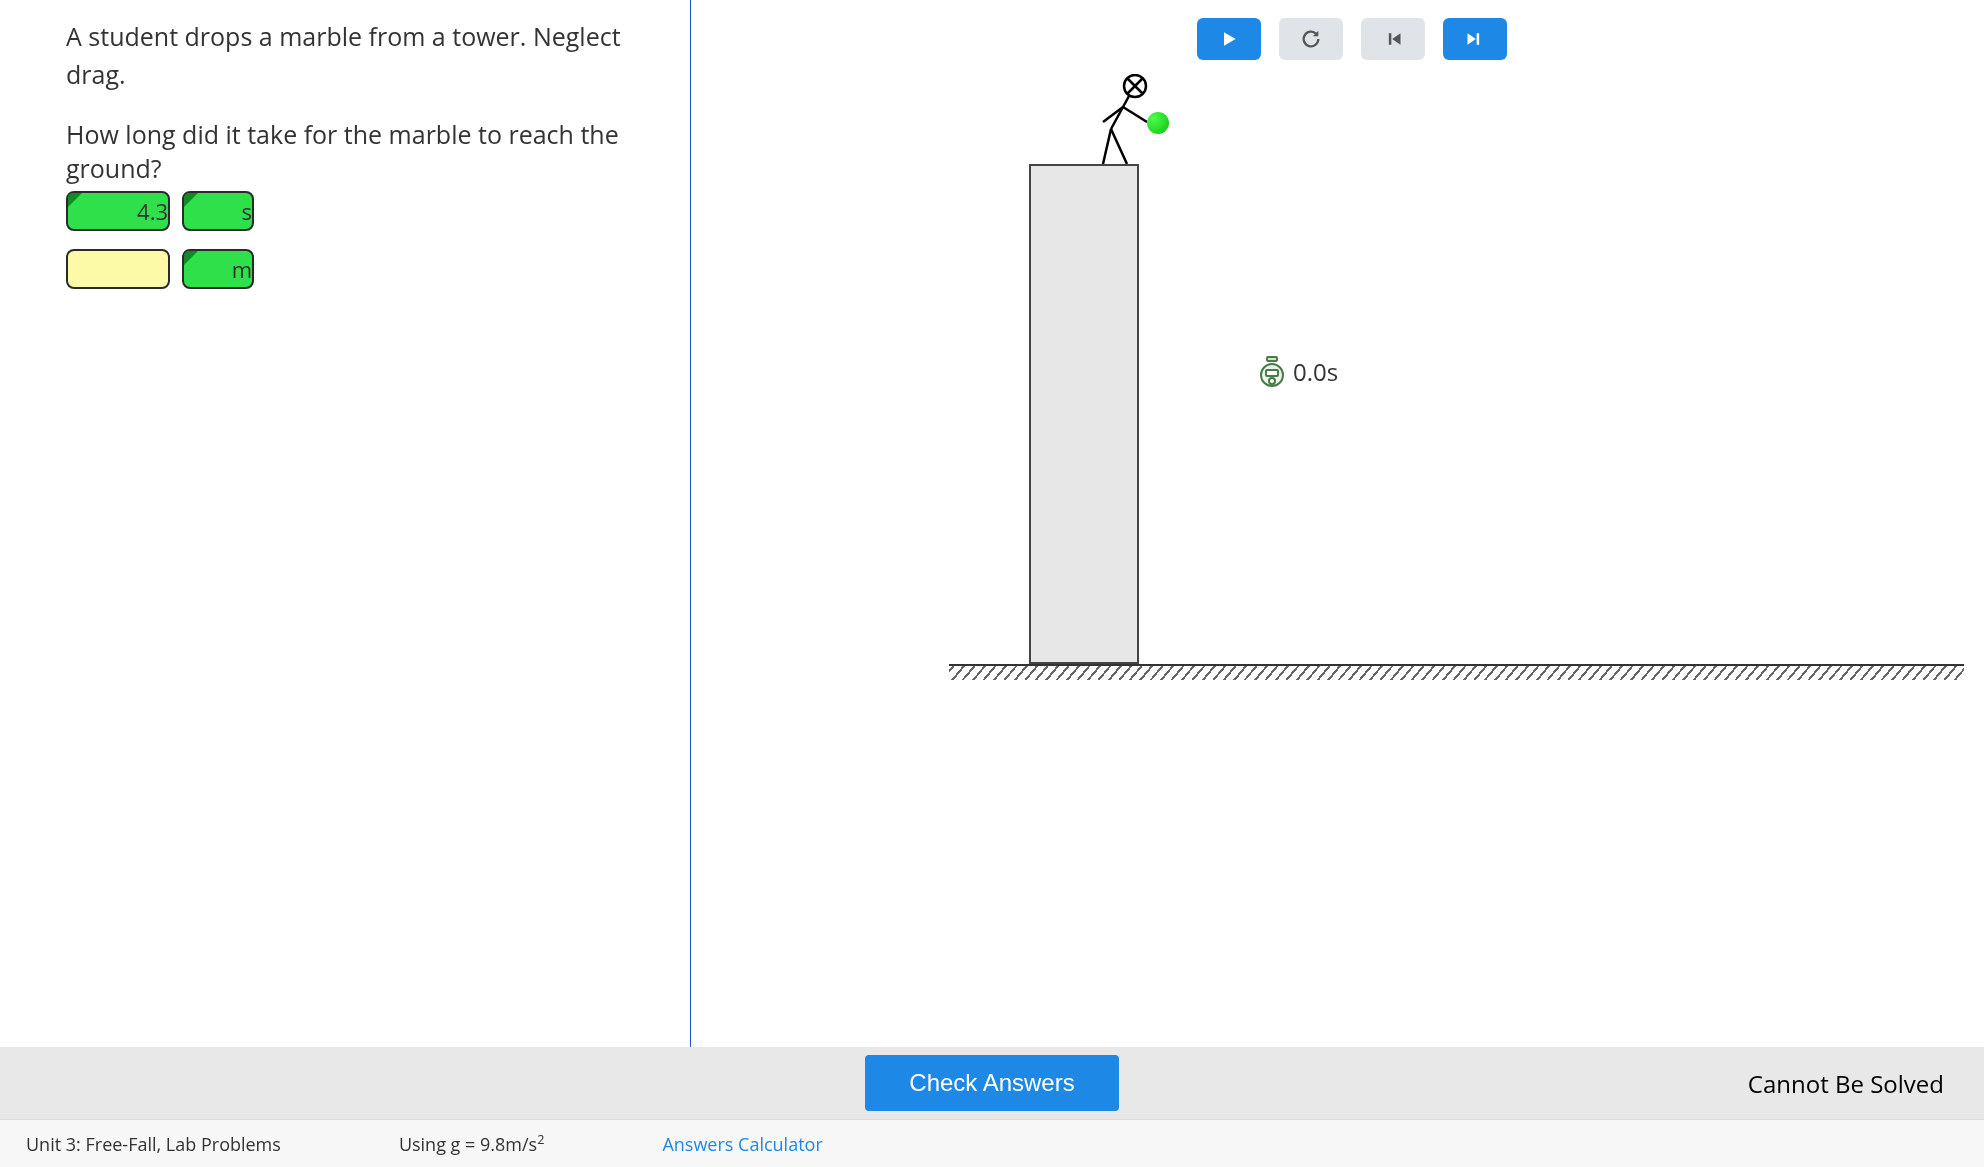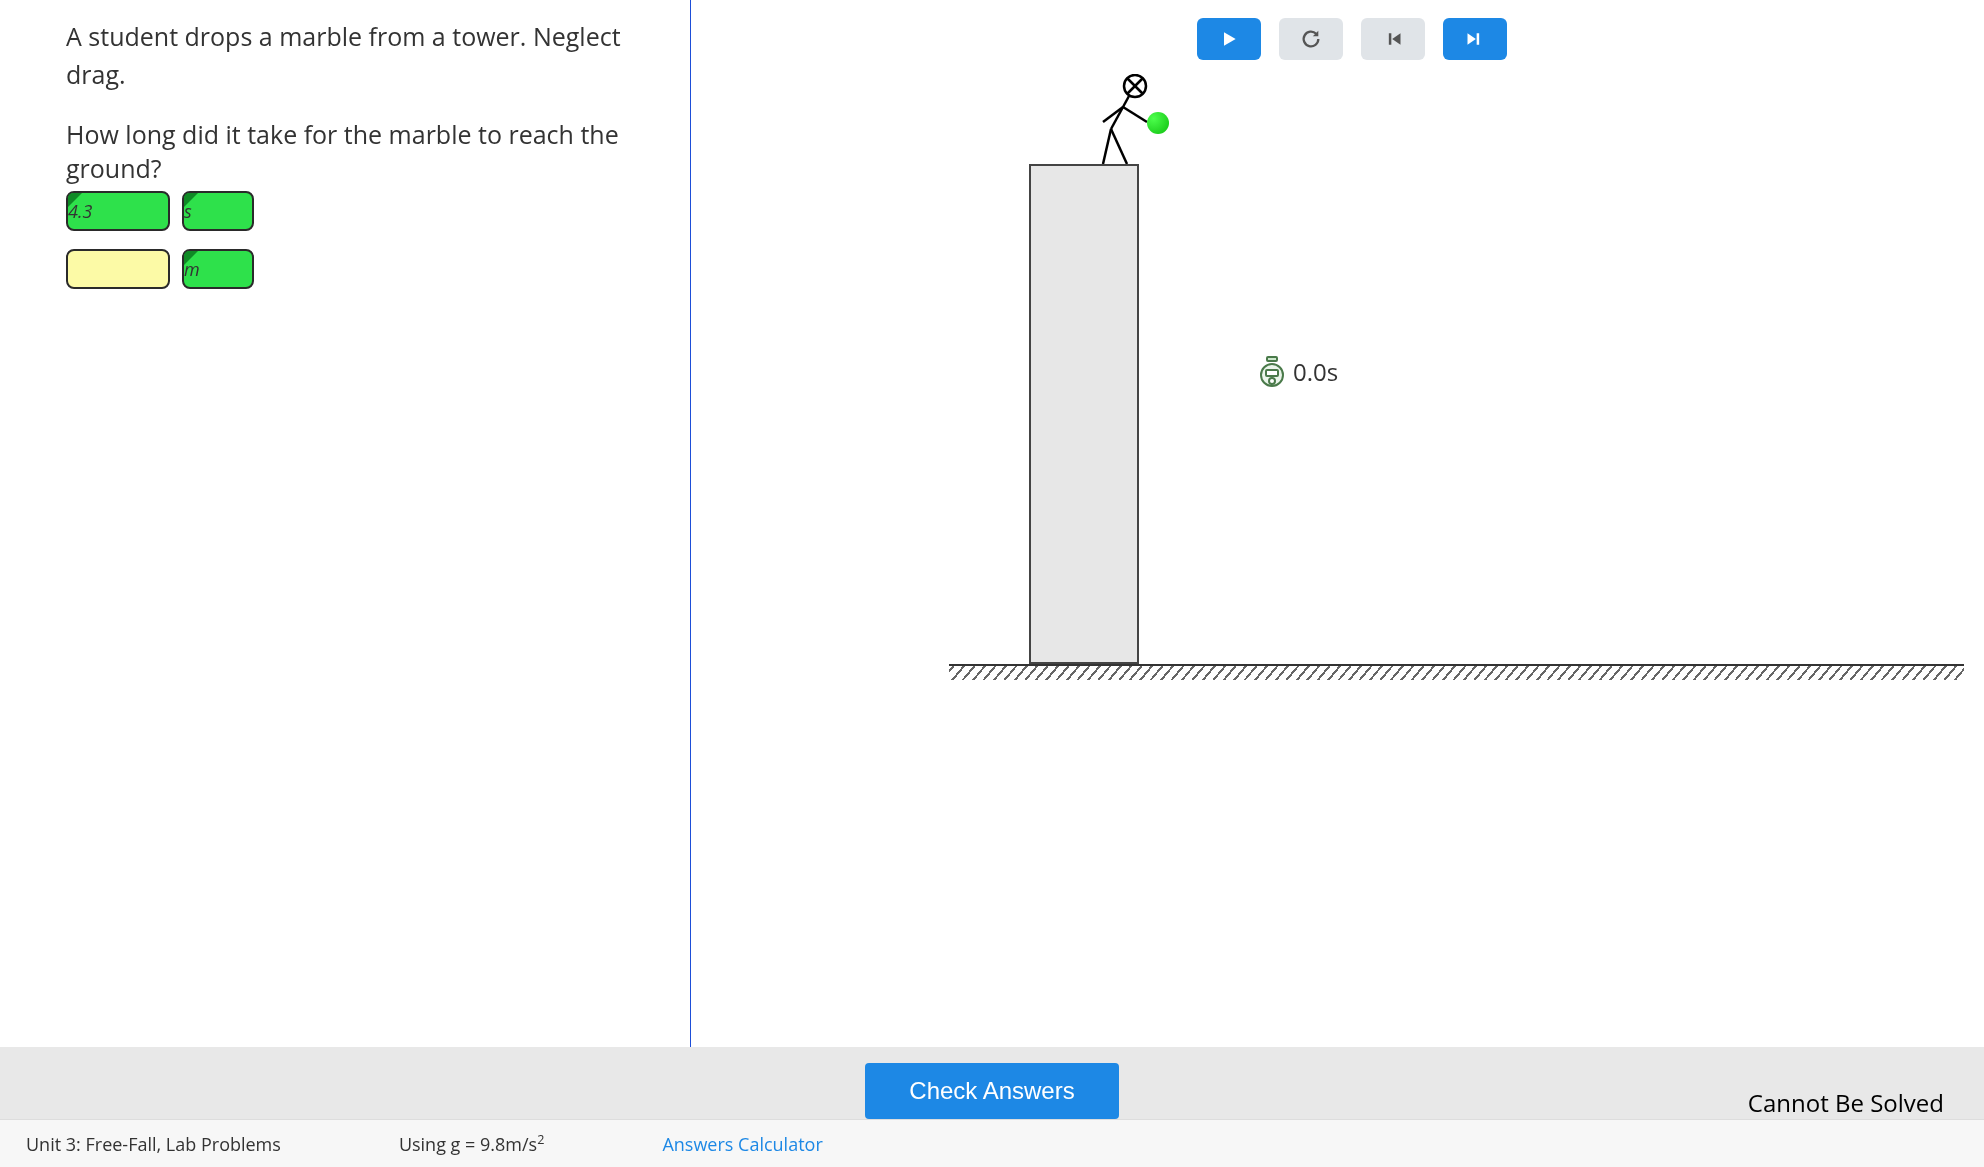--- a/index.html
+++ b/index.html
@@ -9,24 +9,23 @@
     .right-panel { flex: 1; border-left: 1px solid #1d4ed8; position: relative; padding-top: 18px; padding-left: 28px; }
     .problem-text { font-size: 25px; line-height: 1.5; color: #333; margin-bottom: 24px; }
     .question-block { margin-bottom: 18px; }
     .question-text { font-size: 25px; color: #333; margin-bottom: 6px; }
     .answer-row { display: flex; gap: 12px; }
     .answer-box {
       position: relative;
       width: 104px; height: 40px;
       border: 2px solid #2a2a2a;
       border-radius: 8px;
-      display: flex; align-items: center; justify-content: flex-start;
-      font-size: 18px;
+      display: flex; align-items: center; justify-content: flex-end;
+      font-size: 22px;
       cursor: pointer;
-      font-style: italic;
     }
     .answer-box.unit { width: 72px; }
     .answer-box.green { background: #2ee14b; }
     .answer-box.yellow { background: #fcfaa6; }
     .corner-flag {
       position: absolute;
       top: 0; left: 0;
       width: 0; height: 0;
       border-style: solid;
       border-width: 14px 14px 0 0;
@@ -70,21 +69,21 @@
     }
     .timer {
       position: absolute; left: 540px; top: 275px;
       display: flex; align-items: center; gap: 8px;
       font-size: 24px;
     }
     .stopwatch-icon { width: 26px; height: 32px; }
     .action-bar {
       width: 100%; height: 72px;
       background: #e8e8e8;
-      display: flex; align-items: flex-end; justify-content: center;
+      display: flex; align-items: center; justify-content: center;
       position: relative;
     }
     .check-btn {
       background: #1d88e5; color: #fff;
       border: none; border-radius: 4px;
       font-size: 24px; padding: 14px 44px;
       cursor: pointer;
     }
     .cannot-link {
       position: absolute; right: 40px;

